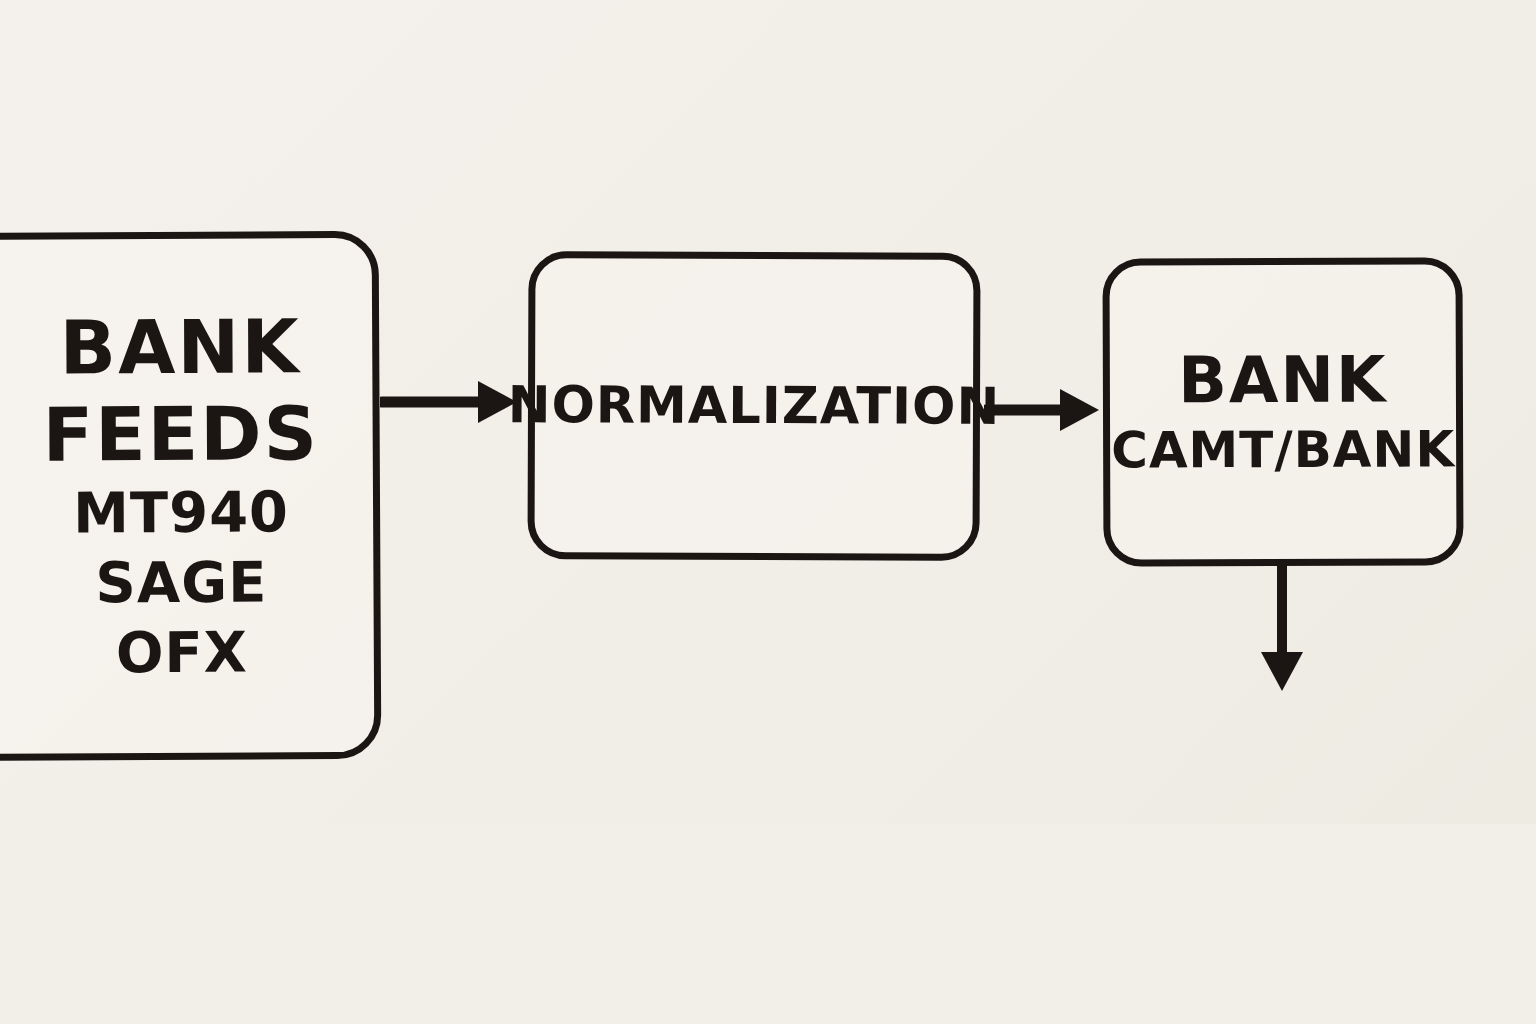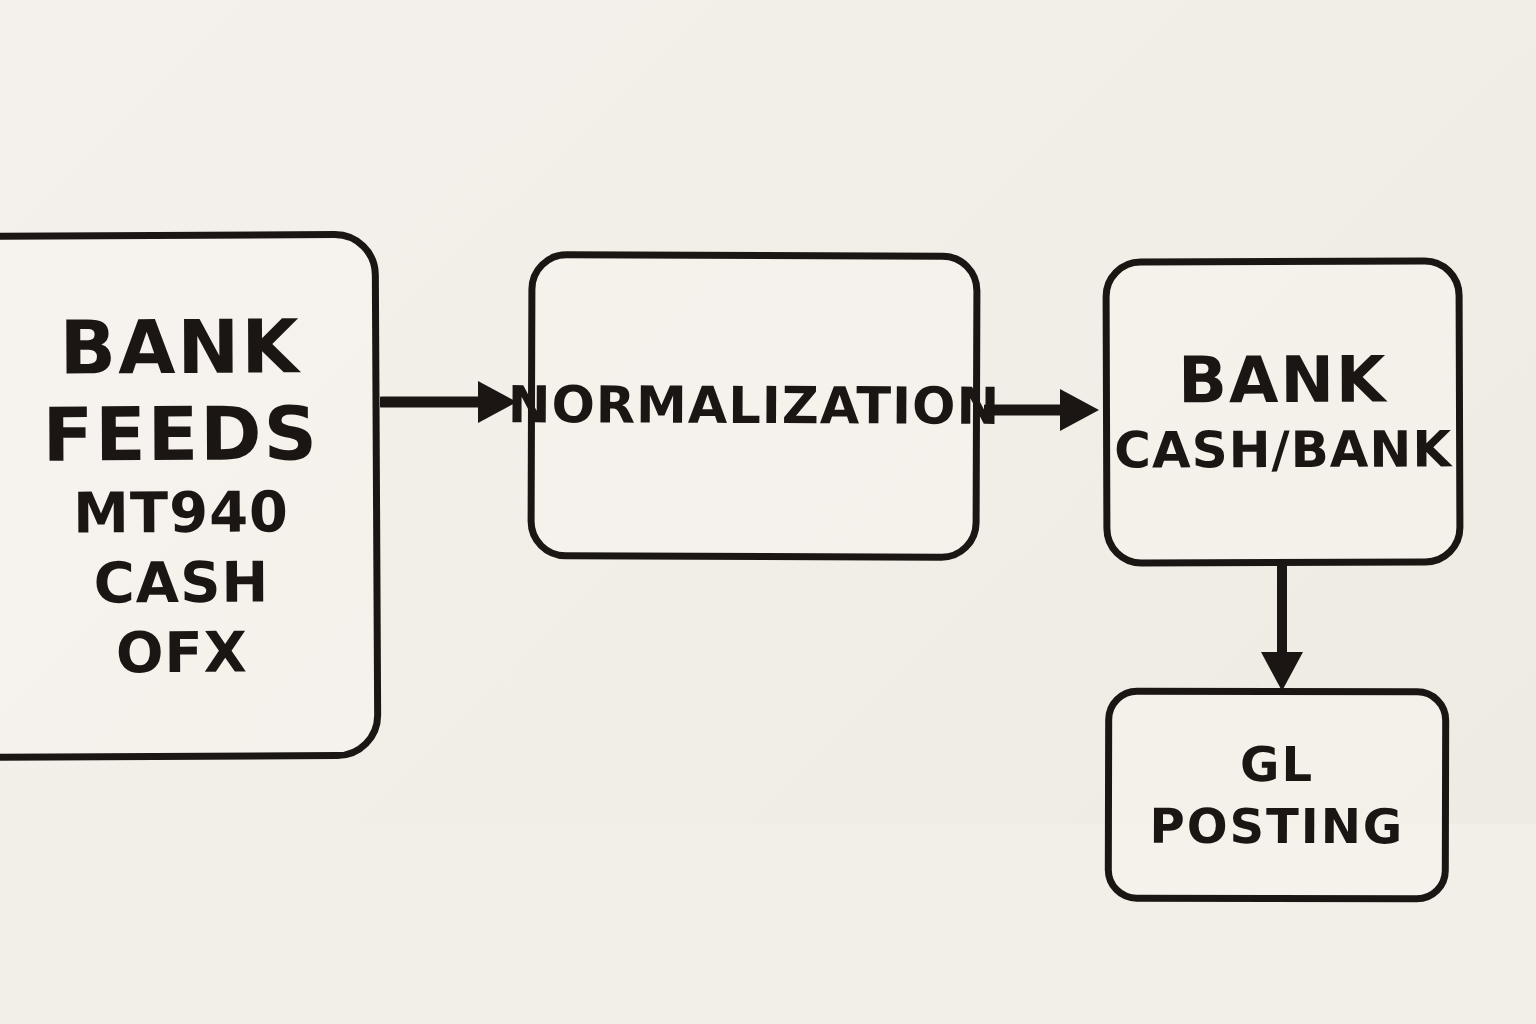--- a/index.html
+++ b/index.html
@@ -99,21 +99,21 @@
 </style>
 </head>
 <body>
 
 <div class="canvas">
 
   <div class="node" id="node-bank-feeds">
     <div class="big">BANK</div>
     <div class="big">FEEDS</div>
     <div class="mid">MT940</div>
-    <div class="mid">CASH</div>
+    <div class="mid">SAGE</div>
     <div class="mid">OFX</div>
   </div>
 
   <div class="arrow" id="arrow-bank-to-normalization">
     <svg width="140" height="60" viewBox="0 0 140 60">
       <line x1="2" y1="30" x2="104" y2="30" stroke="#1b1613" stroke-width="11" stroke-linecap="round"></line>
       <polygon points="98,9 137,30 98,51" fill="#1b1613"></polygon>
     </svg>
   </div>
 
@@ -123,28 +123,24 @@
 
   <div class="arrow" id="arrow-normalization-to-sage">
     <svg width="118" height="60" viewBox="0 0 118 60">
       <line x1="2" y1="30" x2="82" y2="30" stroke="#1b1613" stroke-width="11" stroke-linecap="round"></line>
       <polygon points="76,9 115,30 76,51" fill="#1b1613"></polygon>
     </svg>
   </div>
 
   <div class="node" id="node-sage">
     <div class="big">BANK</div>
-    <div class="mid">CASH/BANK</div>
+    <div class="mid">CAMT/BANK</div>
   </div>
 
   <div class="arrow" id="arrow-sage-to-gl">
     <svg width="68" height="132" viewBox="0 0 68 132">
       <line x1="34" y1="2" x2="34" y2="96" stroke="#1b1613" stroke-width="10" stroke-linecap="round"></line>
       <polygon points="13,90 34,129 55,90" fill="#1b1613"></polygon>
     </svg>
   </div>
 
-  <div class="node" id="node-gl-posting">
-    <div class="big">GL</div>
-    <div class="big">POSTING</div>
-  </div>
 
 </div>
 
 </body></html>

